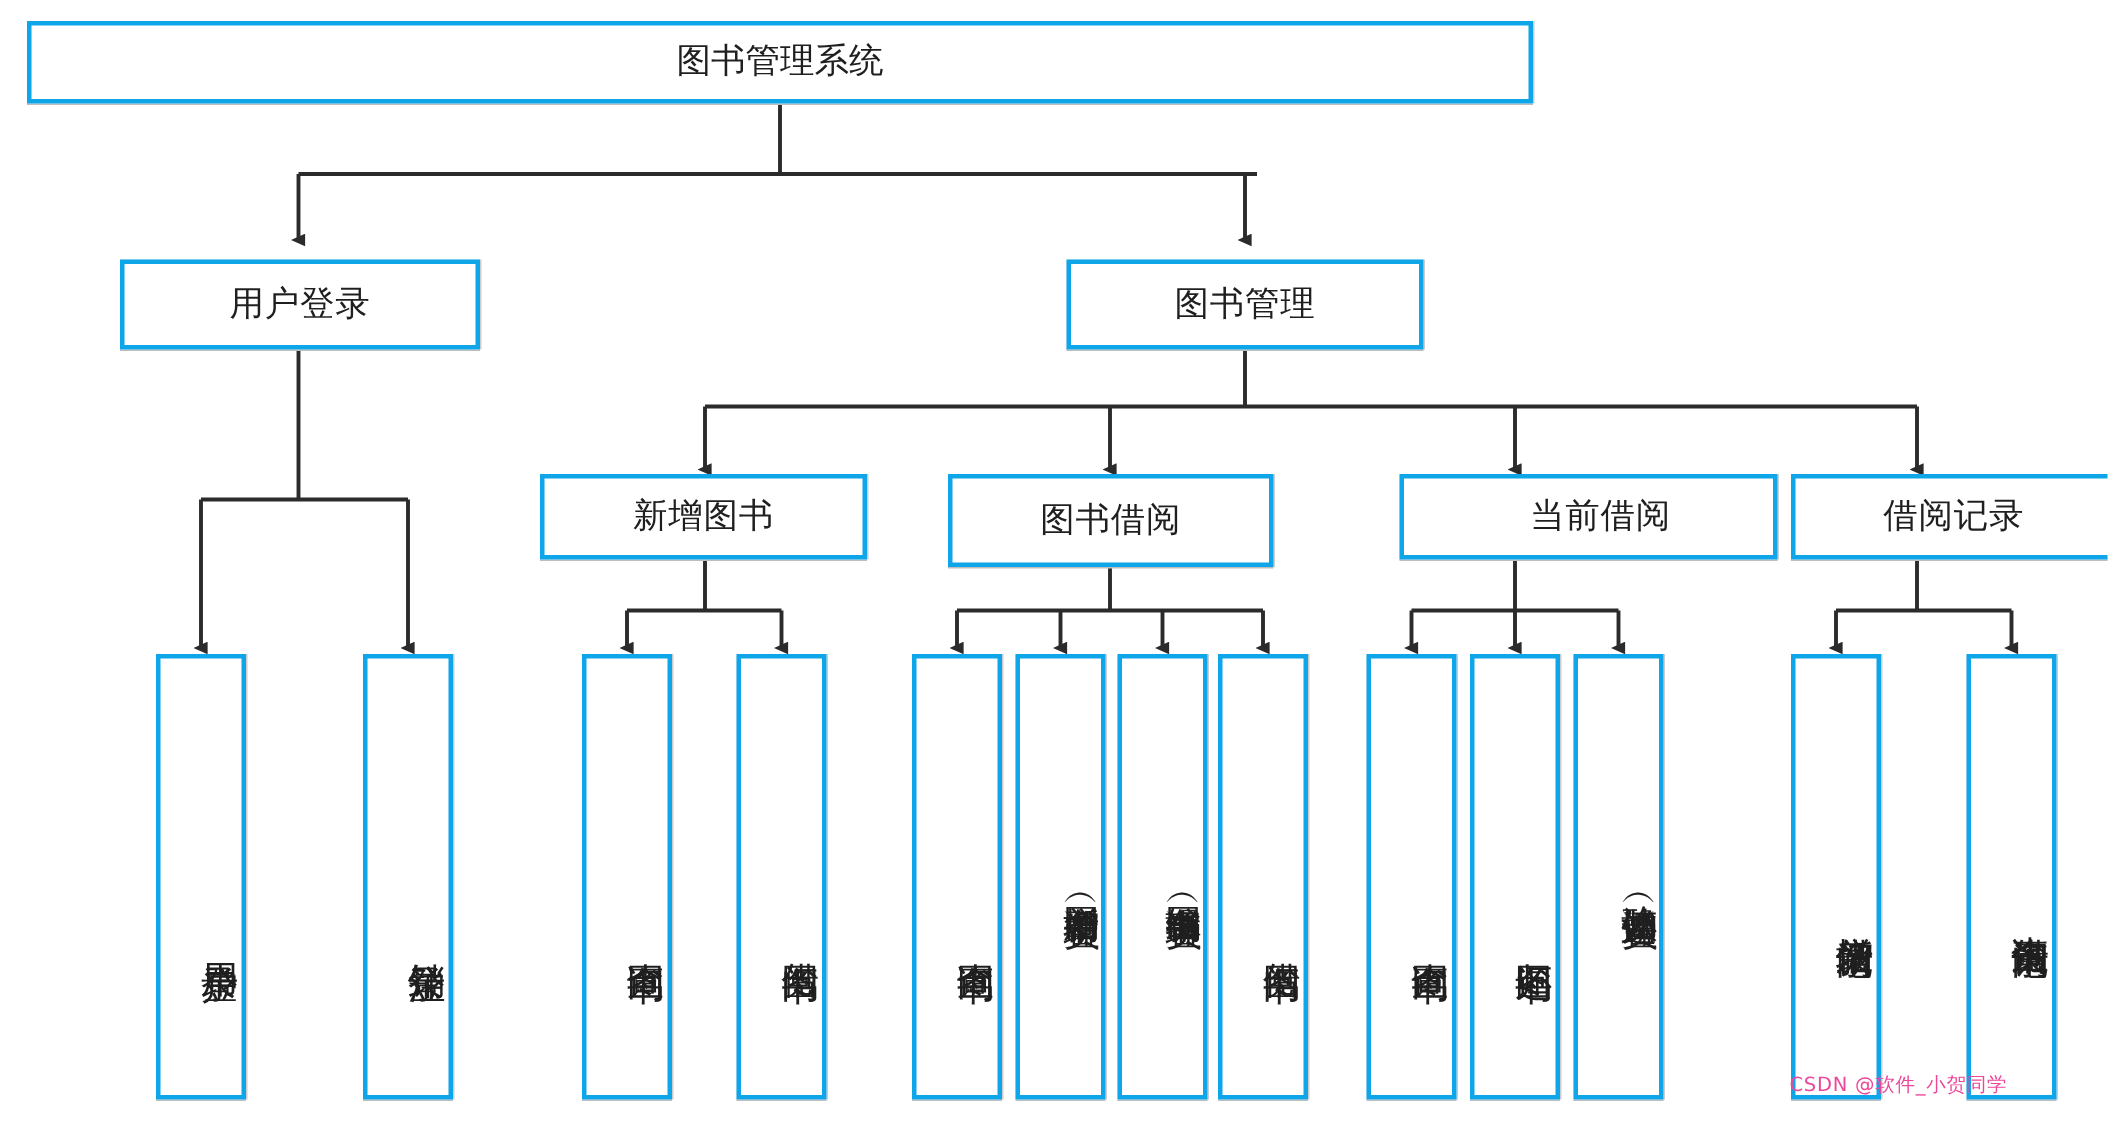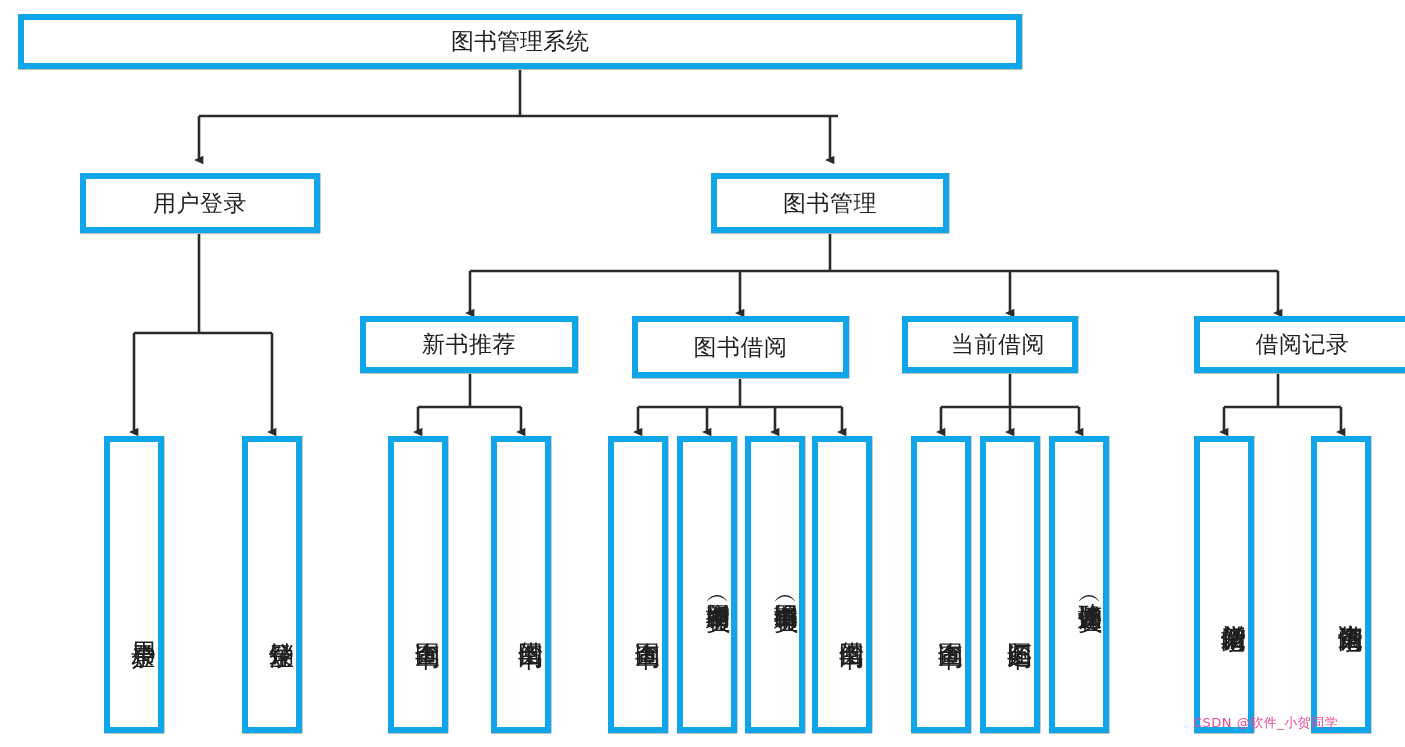--- a/index.html
+++ b/index.html
@@ -24,21 +24,21 @@
     position: absolute;
     left: 0;
     top: 0;
     width: 1405px;
     height: 747px;
     pointer-events: none;
   }
   .node {
     position: absolute;
     box-sizing: border-box;
-    border: 6px solid #0ea5e9;
+    border: 3px solid #0ea5e9;
     background: #ffffff;
     color: #1f1f1f;
     display: flex;
     align-items: center;
     justify-content: center;
     text-align: right;
     line-height: 1.06;
     box-shadow: 0 1px 0 0 #bdbdbd, 1px 0 0 0 #cccccc;
   }
   .node.horiz {
@@ -126,23 +126,23 @@
       <path d="M1224,407 L1224,432" marker-end="url(#arrow)"></path>
       <path d="M1341,407 L1341,432" marker-end="url(#arrow)"></path>
     </g>
   </svg>
 
   <div class="node root" style="left:18px; top:14px; width:1004px; height:55px;">图书管理系统</div>
 
   <div class="node horiz" style="left:80px; top:173px; width:240px; height:60px;">用户登录</div>
   <div class="node horiz" style="left:711px; top:173px; width:238px; height:60px;">图书管理</div>
 
-  <div class="node horiz" style="left:360px; top:316px; width:218px; height:57px;">新书推荐</div>
+  <div class="node horiz" style="left:360px; top:316px; width:218px; height:57px;">新增图书</div>
   <div class="node horiz" style="left:632px; top:316px; width:217px; height:62px;">图书借阅</div>
-  <div class="node horiz" style="left:902px; top:316px; width:176px; height:57px;padding-left:16px;">当前借阅</div>
+  <div class="node horiz" style="left:933px; top:316px; width:252px; height:57px;padding-left:16px;">当前借阅</div>
   <div class="node horiz" style="left:1170px; top:316px; width:217px; height:57px;margin-left:24px;">借阅记录</div>
 
   <div class="node vert" style="left:104px; top:436px; width:60px; height:297px; padding-top:78px;">用户登录</div>
   <div class="node vert" style="left:242px; top:436px; width:60px; height:297px; padding-top:78px;">注销登录</div>
 
   <div class="node vert" style="left:388px; top:436px; width:60px; height:297px; padding-top:78px;">查询图书</div>
   <div class="node vert" style="left:491px; top:436px; width:60px; height:297px; padding-top:78px;">借阅图书</div>
 
   <div class="node vert" style="left:608px; top:436px; width:60px; height:297px; padding-top:78px;">查询图书</div>
   <div class="node vert tall-text" style="left:677px; top:436px; width:60px; height:297px;">新增图书（管理员）</div>

